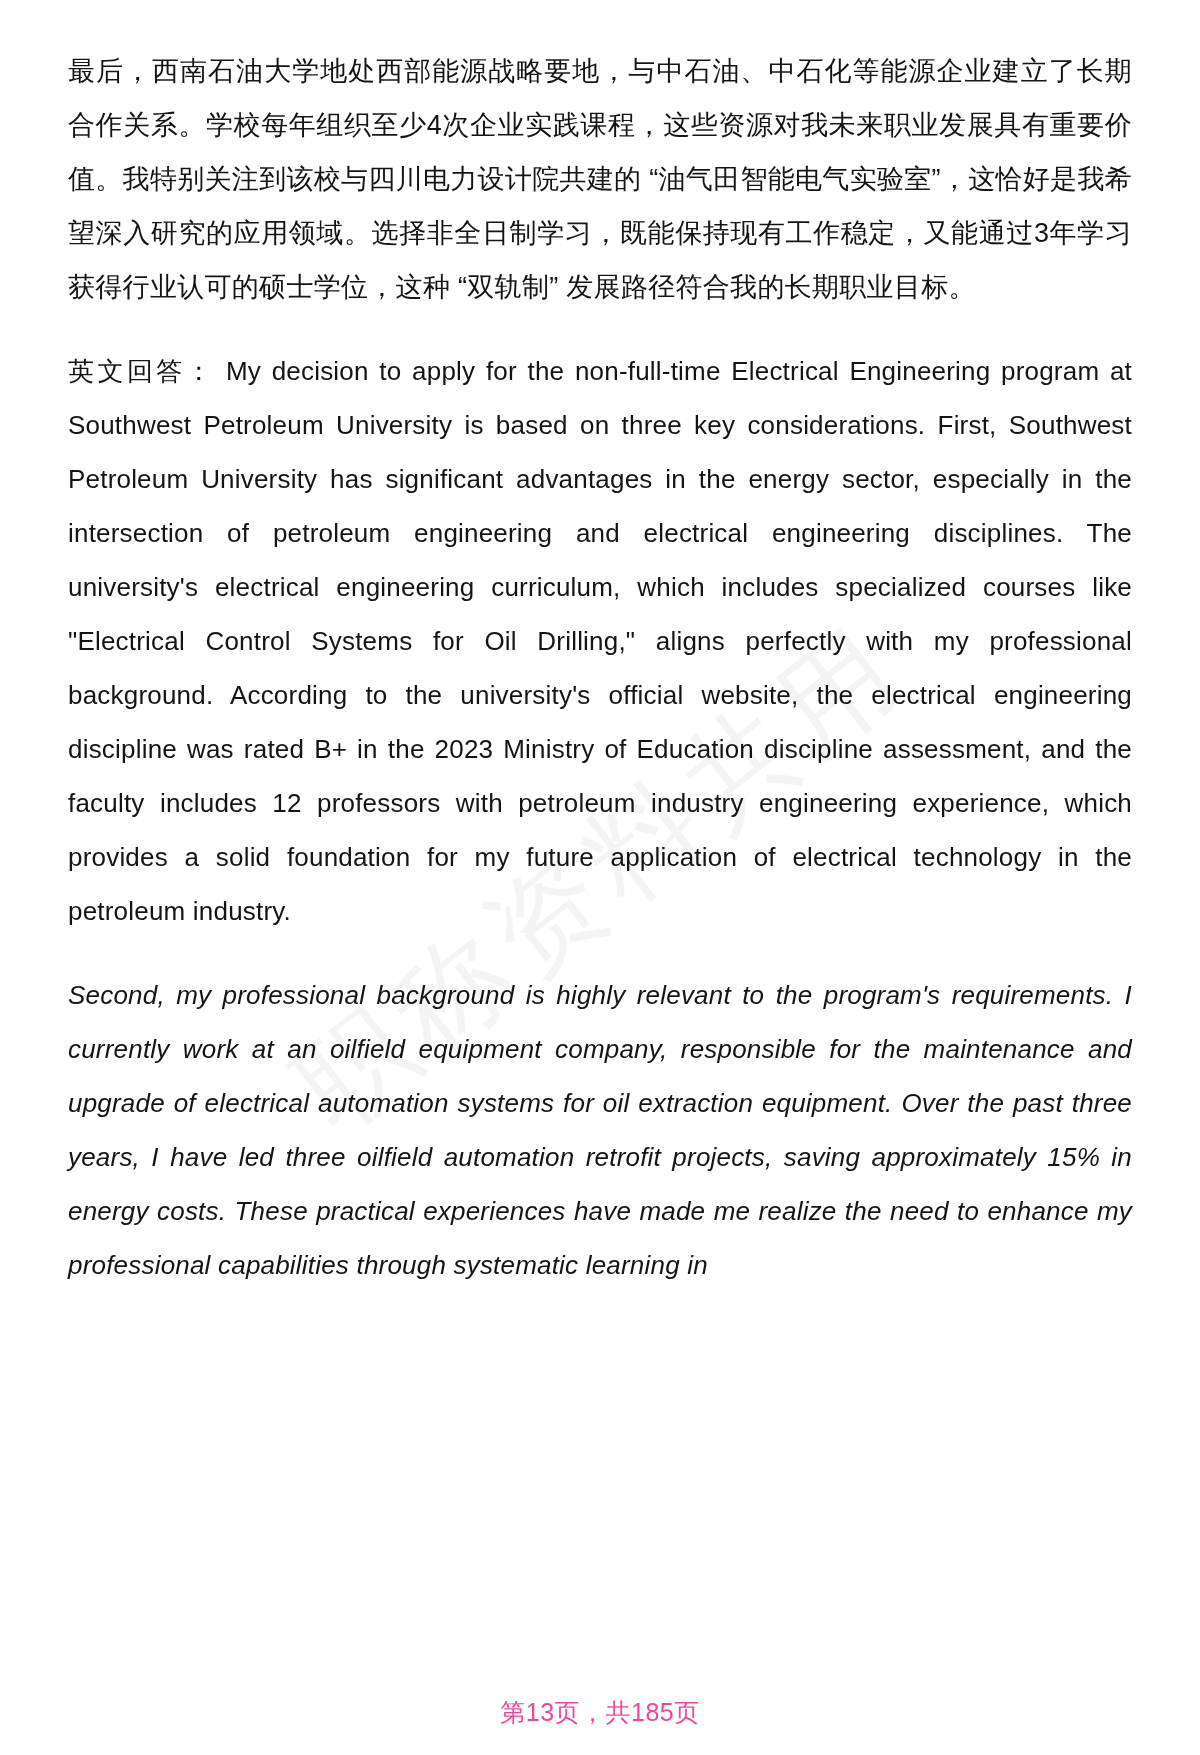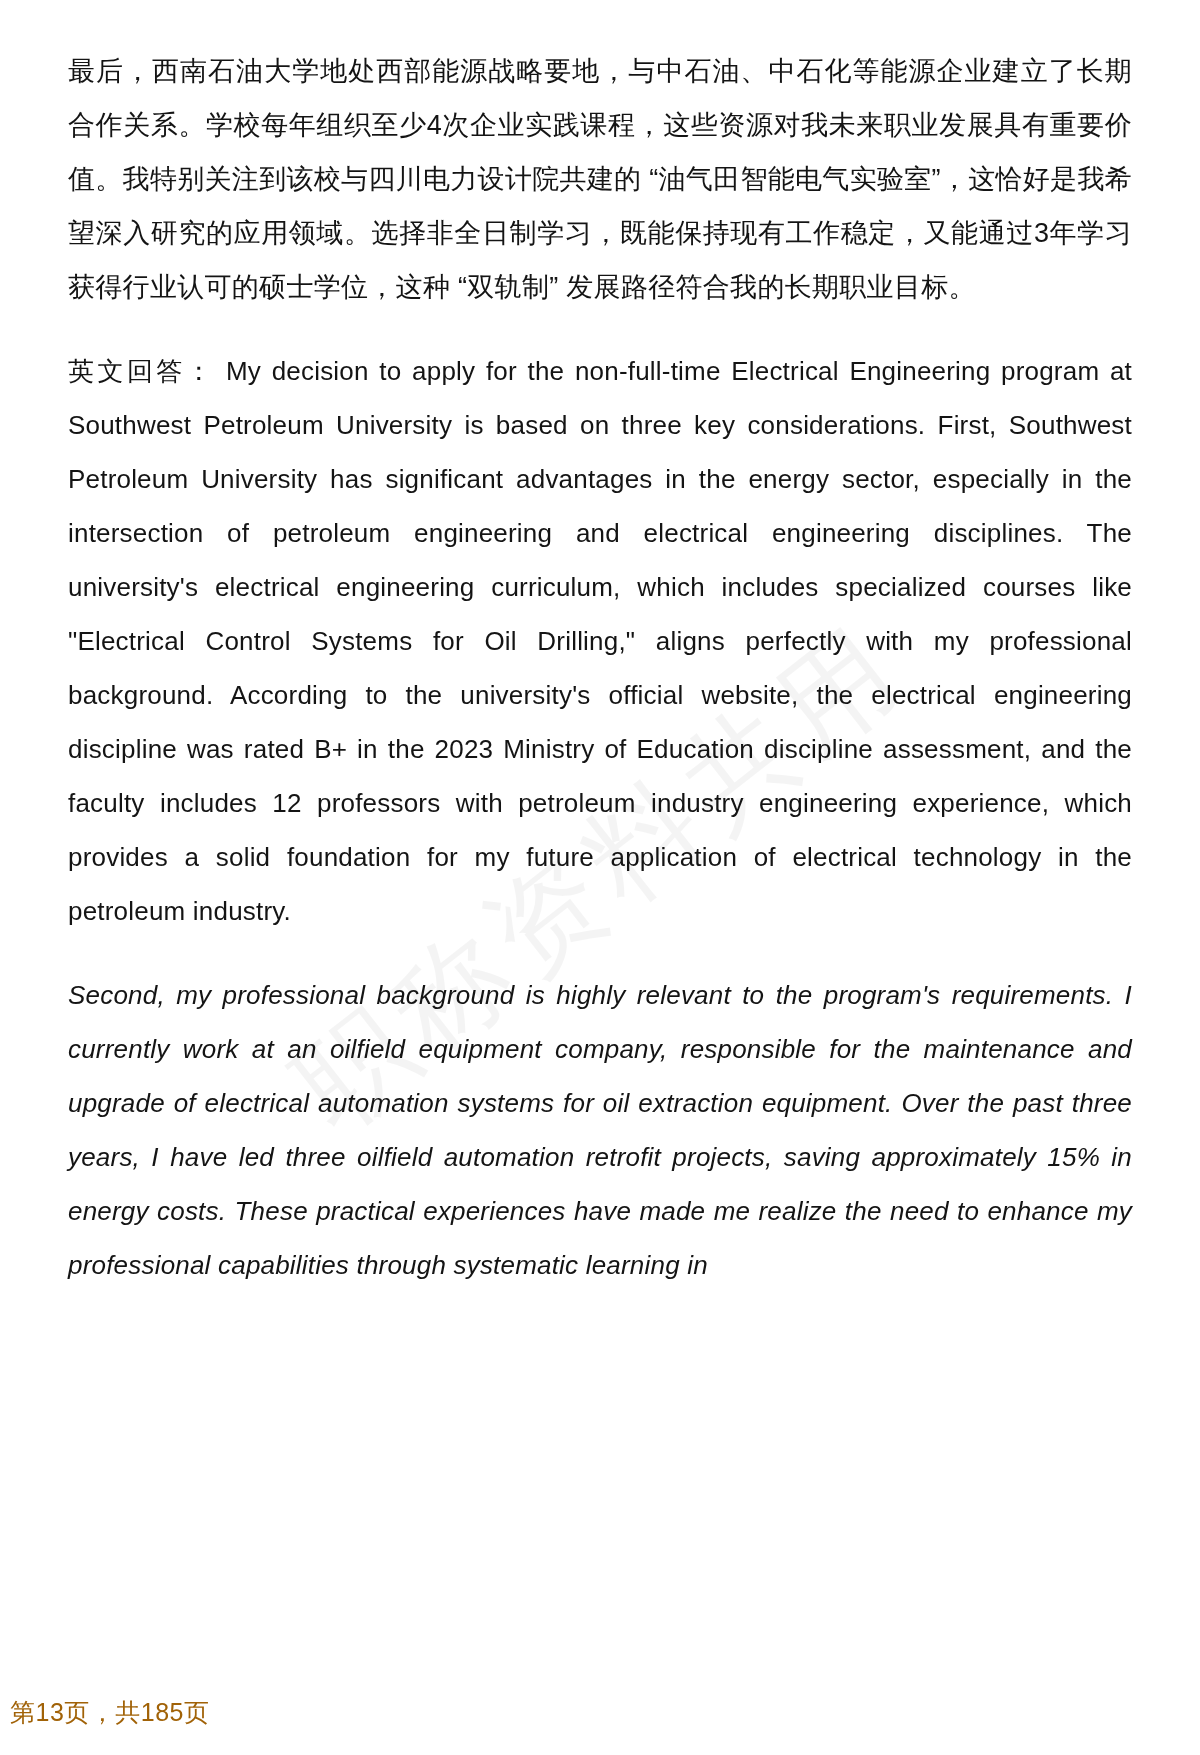--- a/index.html
+++ b/index.html
@@ -62,26 +62,25 @@
   }
   p.para:last-child {
     margin-bottom: 0;
     font-style: italic;
   }
   .footer {
     position: absolute;
     left: 0;
     right: 0;
     bottom: 26px;
-    text-align: left;
+    text-align: center;
     font-size: 25px;
-    color: #a16207;
+    color: #ec4899;
     z-index: 2;
     letter-spacing: 0.5px;
-    padding-left: 10px;
   }
 </style>
 </head>
 <body>
 
 <div class="page">
 
   <div class="watermark">
     <span>职称资料共用</span>
   </div>

